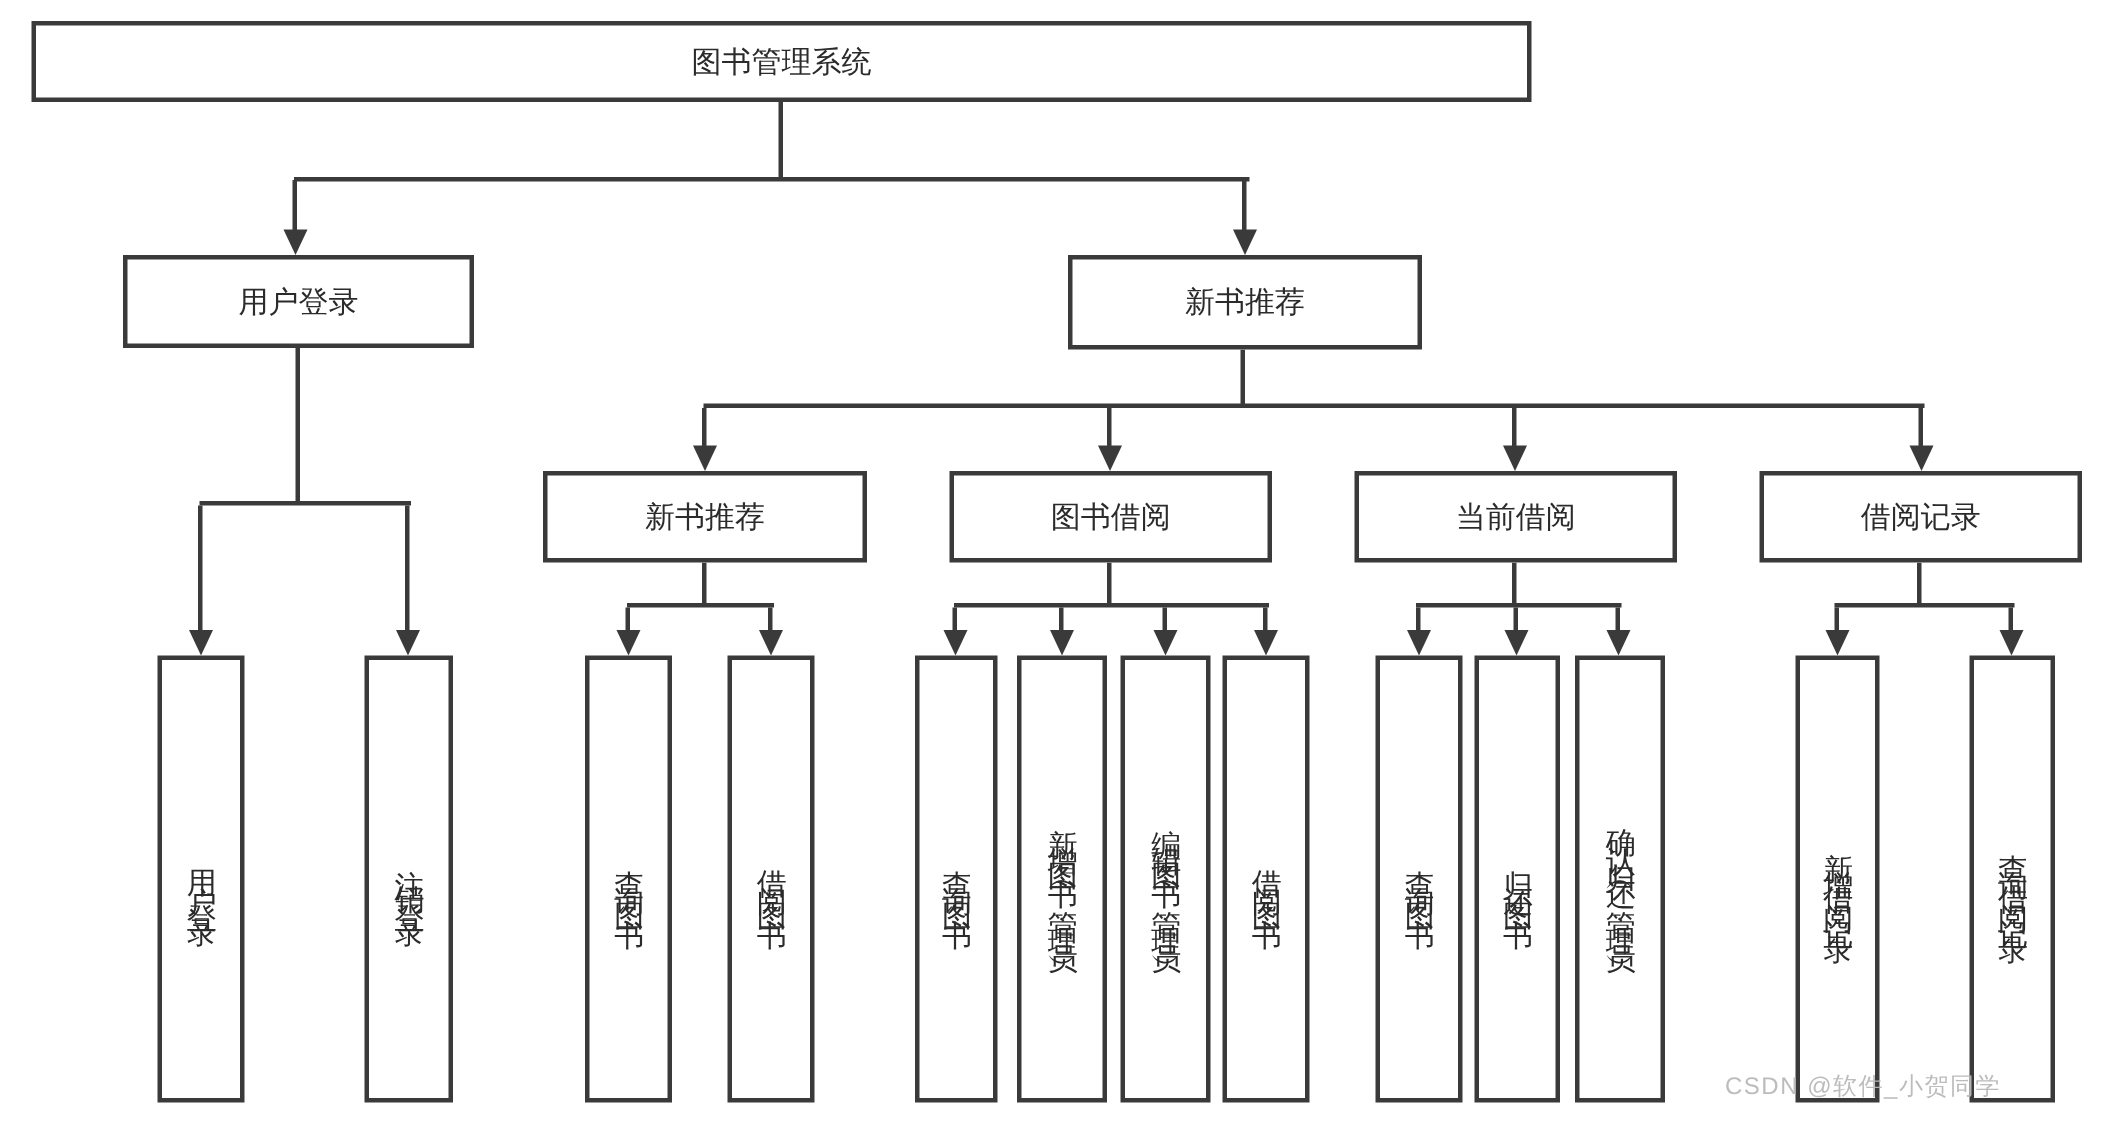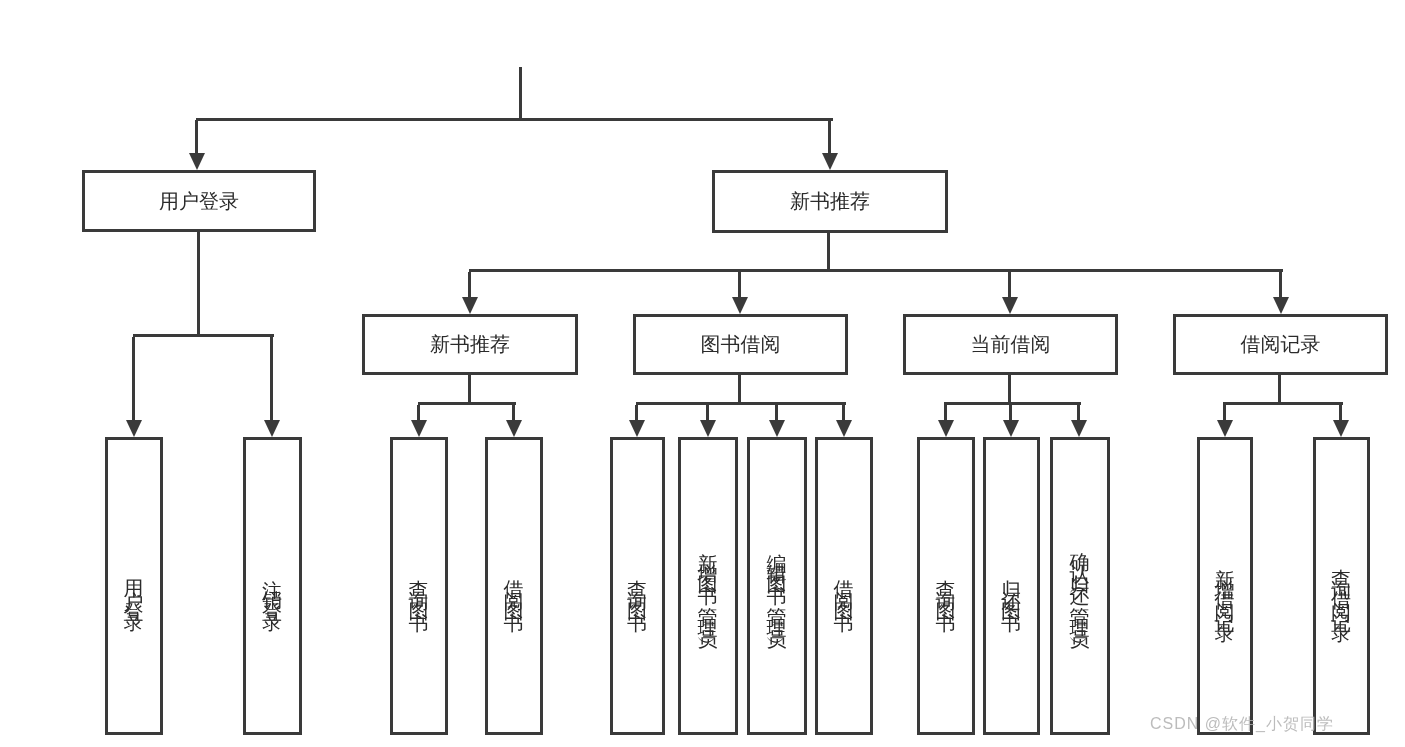--- a/index.html
+++ b/index.html
@@ -56,20 +56,23 @@
     z-index: 5;
     white-space: nowrap;
     letter-spacing: 1px;
   }
 </style>
 </head>
 <body>
 
 <div id="canvas">
 
+  <div class="box" style="left:21px; top:14px; width:1000px; height:54px;">
+    <span>图书管理系统</span>
+  </div>
 
   <div class="vline" style="left:519px; top:67px; height:53px;"></div>
   <div class="hline" style="left:196px; top:118px; width:637px;"></div>
   <div class="stem" style="left:195px; top:120px; height:34px;"></div>
   <div class="arrow" style="left:189px; top:153px;"></div>
   <div class="stem" style="left:828px; top:120px; height:34px;"></div>
   <div class="arrow" style="left:822px; top:153px;"></div>
 
   <div class="box" style="left:82px; top:170px; width:234px; height:62px;">
     <span>用户登录</span>

